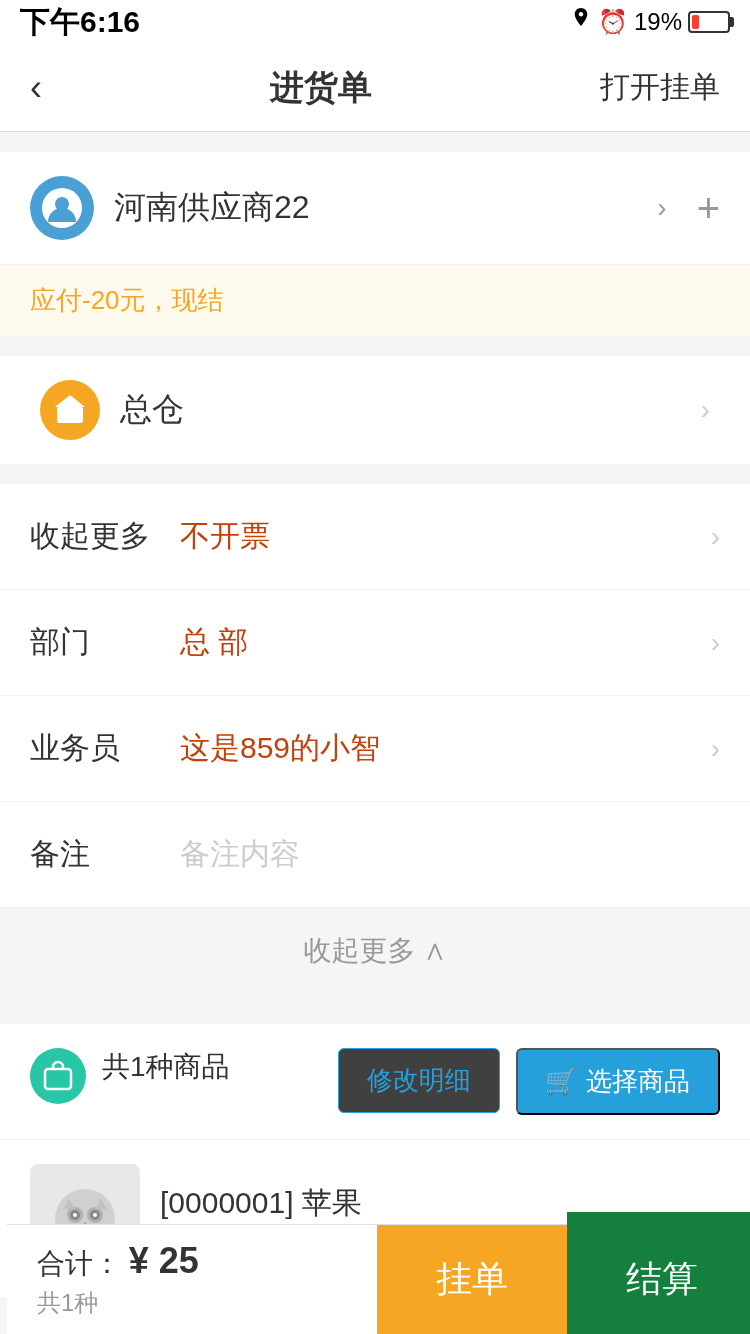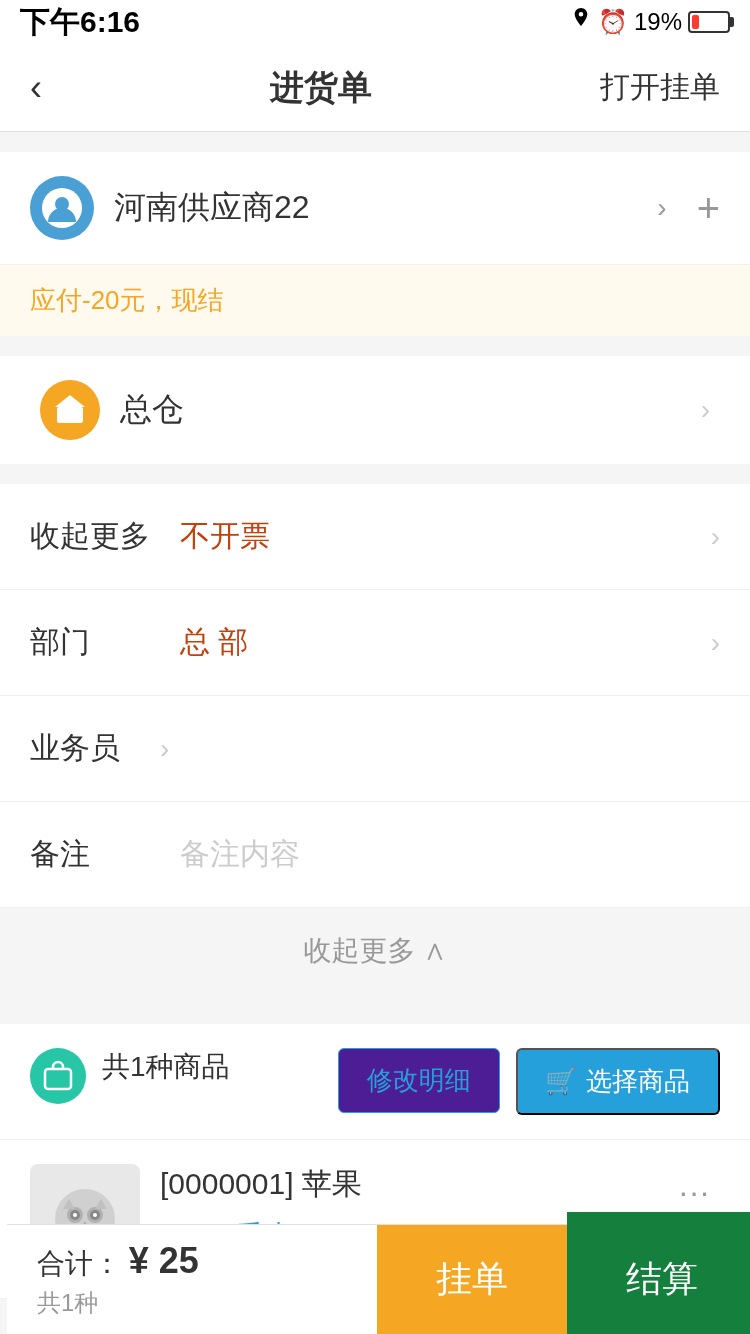--- a/index.html
+++ b/index.html
@@ -130,35 +130,35 @@
       border-bottom: 1px solid #f0f0f0;
       margin-top: 10px;
     }
     .product-icon-wrap {
       width: 56px; height: 56px; border-radius: 50%; background: #26c6a6;
       display: flex; align-items: center; justify-content: center;
       margin-right: 16px;
     }
     .product-count { flex: 1; font-size: 28px; color: #333; }
     .btn-modify {
-      border: 1px solid #26a0da; color: #26a0da; background: #4c1d95;
+      border: 1px solid #26a0da; color: #26a0da; background: #404040;
       padding: 14px 28px; font-size: 26px; border-radius: 6px; margin-right: 16px;
       cursor: pointer;
     }
     .btn-select {
       background: #26a0da; color: #fff;
       padding: 14px 28px; font-size: 26px; border-radius: 6px;
       cursor: pointer; display: flex; align-items: center; gap: 8px;
     }
 
     
     .product-item {
       background: #fff;
       display: flex;
-      align-items: flex-start;
+      align-items: flex-end;
       padding: 24px 30px;
       border-bottom: 1px solid #f0f0f0;
     }
     .product-thumb {
       width: 110px; height: 110px; background: #e8e8e8; border-radius: 8px;
       display: flex; align-items: center; justify-content: center;
       margin-right: 20px; flex-shrink: 0; overflow: hidden;
     }
     .product-info { flex: 1; }
     .product-name { font-size: 30px; color: #333; margin-bottom: 12px; }
@@ -268,20 +268,21 @@
     </div>
 
     <div class="form-row">
       <span class="form-label">部门</span>
       <span class="form-value">总 部</span>
       <span class="chevron">›</span>
     </div>
 
     <div class="form-row">
       <span class="form-label">业务员</span>
+      <span class="form-value">这是859的小智</span>
       <span class="chevron">›</span>
     </div>
 
     <div class="form-row">
       <span class="form-label">备注</span>
       <span class="form-value form-placeholder">备注内容</span>
     </div>
   </div>
 
   <div class="collapse-more">

